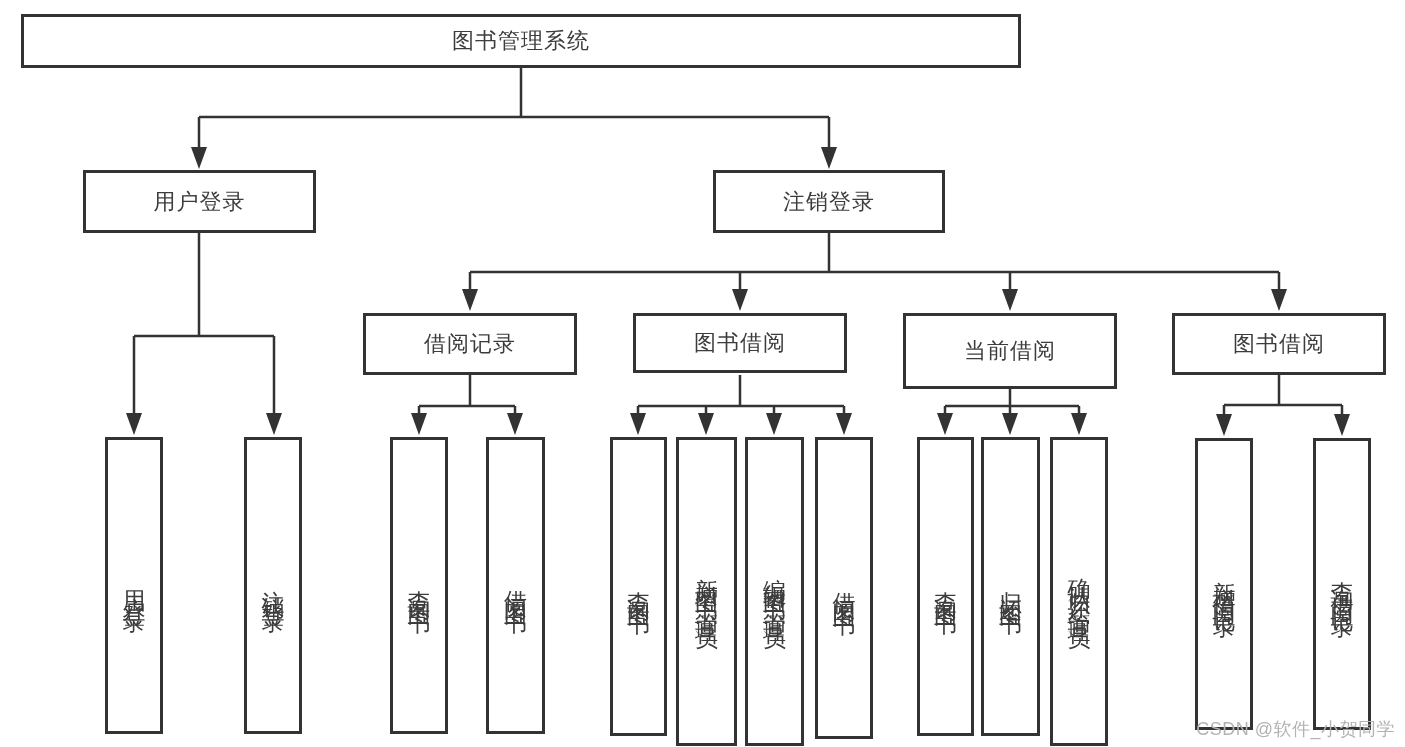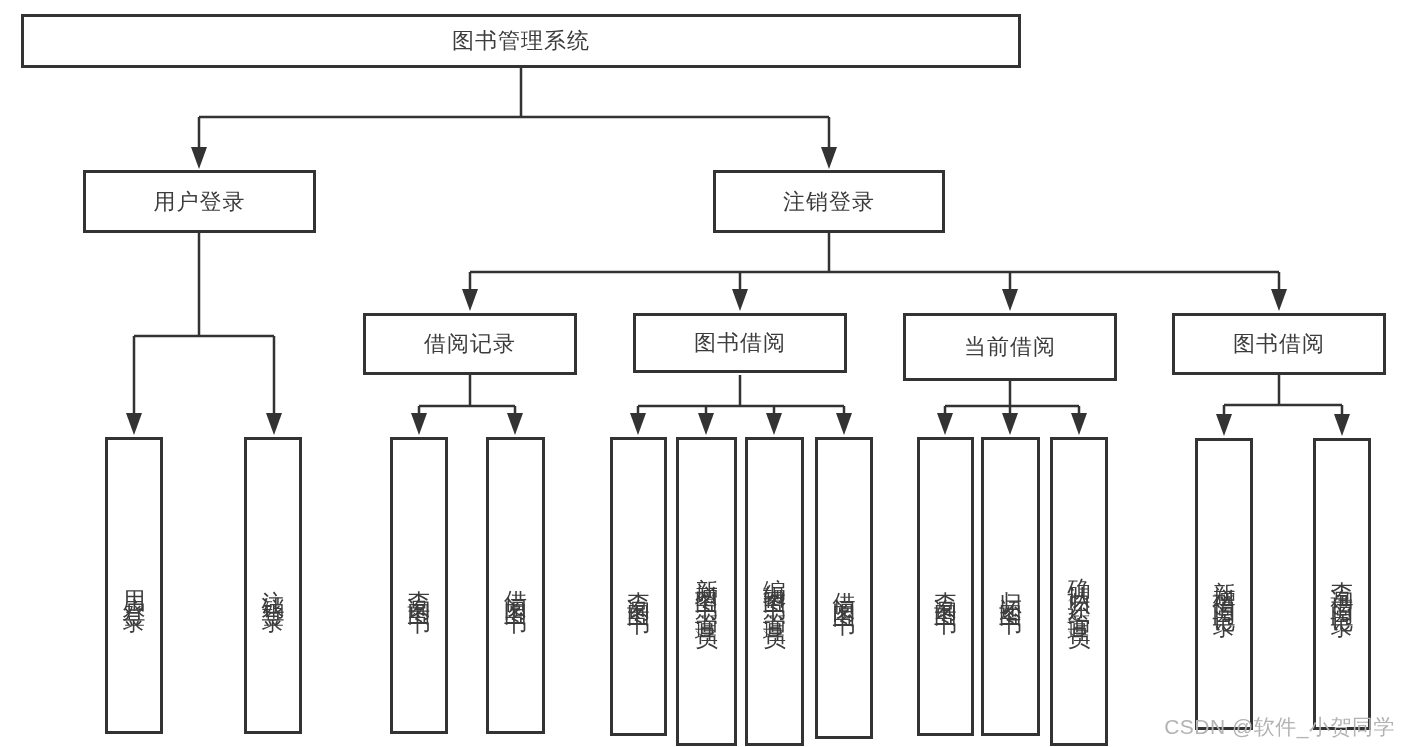--- a/index.html
+++ b/index.html
@@ -25,21 +25,21 @@
   }
   .v{
     writing-mode:vertical-rl;
     text-orientation:mixed;
     font-size:23px;
     letter-spacing:7px;
   }
   #watermark{
     position:absolute;
     right:10px;bottom:6px;
-    font-size:21px;
+    font-size:18px;
     color:#b3b3b3;
     letter-spacing:0.5px;
     white-space:nowrap;
   }
 </style>
 </head>
 <body>
 
 <div id="canvas">
 
@@ -95,21 +95,21 @@
   <div class="box" style="left:713px;top:170px;width:232px;height:63px">
     <span>注销登录</span>
   </div>
 
   <div class="box" style="left:363px;top:313px;width:214px;height:62px">
     <span>借阅记录</span>
   </div>
   <div class="box" style="left:633px;top:313px;width:214px;height:60px">
     <span>图书借阅</span>
   </div>
-  <div class="box" style="left:903px;top:313px;width:214px;height:68px">
+  <div class="box" style="left:903px;top:313px;width:214px;height:76px">
     <span>当前借阅</span>
   </div>
   <div class="box" style="left:1172px;top:313px;width:214px;height:62px">
     <span>图书借阅</span>
   </div>
 
   <div class="box v" style="left:105px;top:437px;width:58px;height:297px">
     <span>用户登录</span>
   </div>
   <div class="box v" style="left:244px;top:437px;width:58px;height:297px">

